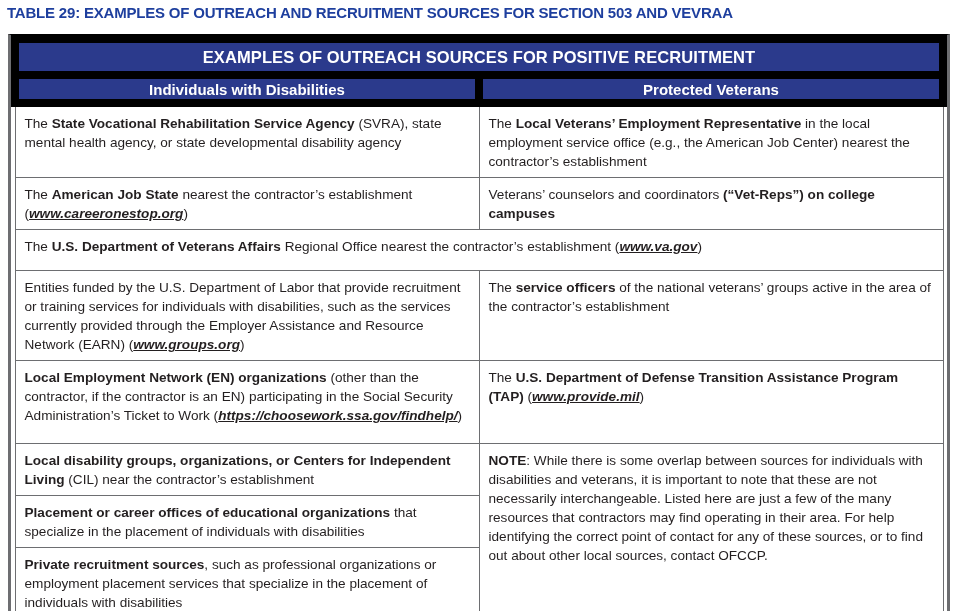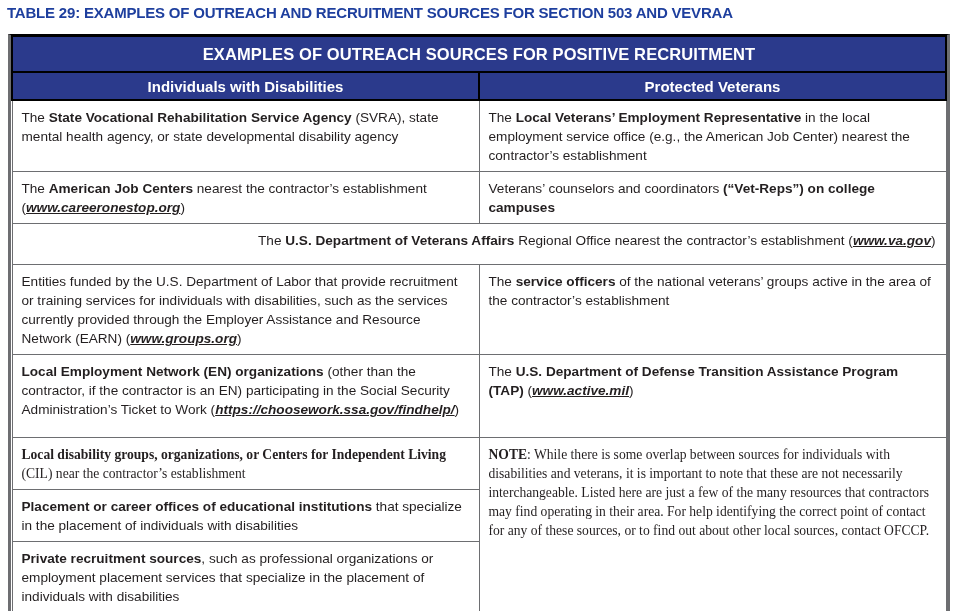--- a/index.html
+++ b/index.html
@@ -21,32 +21,32 @@
     border:3px solid var(--grayline);
     border-top:1px solid #000;
   }
   table.tbl{
     width:100%;border-collapse:collapse;table-layout:fixed;
     color:var(--ink);
   }
   .tbl col{width:50%;}
   .tbl th{
     background:var(--blue);color:#ffffff;text-align:center;
-    border:2px solid #000000;vertical-align:middle;
+    border:8px solid #000000;vertical-align:middle;
   }
   .tbl th.banner{height:36px;font-size:16.5px;letter-spacing:0.1px;}
   .tbl th.colhead{height:28px;font-size:15px;}
   .tbl td{
     border:1px solid var(--grayline);
     vertical-align:top;text-align:left;
     padding:7px 10px 6px 9px;
     font-size:13.6px;line-height:1.4;
   }
-  tr.r1 td{height:69px;} tr.r2 td{height:49px;} tr.r3 td{height:41px;text-align:right;}
-  tr.r4 td{height:86px;} tr.r5 td{height:83px;} tr.r6 td{height:45px;font-family:Liberation Serif, serif;}
+  tr.r1 td{height:69px;} tr.r2 td{height:49px;} tr.r3 td{height:41px;}
+  tr.r4 td{height:86px;} tr.r5 td{height:83px;} tr.r6 td{height:45px;}
   tr.r7 td{height:50px;} tr.r8 td{height:68px;}
   .b{font-weight:bold;}
   .u{text-decoration:underline;font-style:italic;}
 </style>
 </head>
 <body>
 
 <h1 class="page-title">TABLE 29: EXAMPLES OF OUTREACH AND RECRUITMENT SOURCES FOR SECTION 503 AND VEVRAA</h1>
 
 <div class="table-wrap">
@@ -63,39 +63,39 @@
         <th class="colhead">Individuals with Disabilities</th>
         <th class="colhead">Protected Veterans</th>
       </tr>
     </thead>
     <tbody>
       <tr class="r1">
         <td><span>The </span><span class="b">State Vocational Rehabilitation Service Agency</span><span> (SVRA), state mental health agency, or state developmental disability agency</span></td>
         <td><span>The </span><span class="b">Local Veterans’ Employment Representative</span><span> in the local employment service office (e.g., the American Job Center) nearest the contractor’s establishment</span></td>
       </tr>
       <tr class="r2">
-        <td><span>The </span><span class="b">American Job Centers</span><span> nearest the contractor’s establishment (</span><span class="b u">www.careeronestop.org</span><span>)</span></td>
+        <td><span>The </span><span class="b">American Job State</span><span> nearest the contractor’s establishment (</span><span class="b u">www.careeronestop.org</span><span>)</span></td>
         <td><span>Veterans’ counselors and coordinators </span><span class="b">(“Vet-Reps”) on college campuses</span></td>
       </tr>
       <tr class="r3">
         <td colspan="2"><span>The </span><span class="b">U.S. Department of Veterans Affairs</span><span> Regional Office nearest the contractor’s establishment (</span><span class="b u">www.va.gov</span><span>)</span></td>
       </tr>
       <tr class="r4">
         <td><span>Entities funded by the U.S. Department of Labor that provide recruitment or training services for individuals with disabilities, such as the services currently provided through the Employer Assistance and Resource Network (EARN) (</span><span class="b u">www.groups.org</span><span>)</span></td>
         <td><span>The </span><span class="b">service officers</span><span> of the national veterans’ groups active in the area of the contractor’s establishment</span></td>
       </tr>
       <tr class="r5">
         <td><span class="b">Local Employment Network (EN) organizations</span><span> (other than the contractor, if the contractor is an EN) participating in the Social Security Administration’s Ticket to Work (</span><span class="b u">https://choosework.ssa.gov/findhelp/</span><span>)</span></td>
-        <td><span>The </span><span class="b">U.S. Department of Defense Transition Assistance Program (TAP)</span><span> (</span><span class="b u">www.active.mil</span><span>)</span></td>
+        <td><span>The </span><span class="b">U.S. Department of Defense Transition Assistance Program (TAP)</span><span> (</span><span class="b u">www.provide.mil</span><span>)</span></td>
       </tr>
       <tr class="r6">
         <td><span class="b">Local disability groups, organizations, or Centers for Independent Living</span><span> (CIL) near the contractor’s establishment</span></td>
         <td rowspan="3"><span class="b">NOTE</span><span>: While there is some overlap between sources for individuals with disabilities and veterans, it is important to note that these are not necessarily interchangeable.  Listed here are just a few of the many resources that contractors may find operating in their area.  For help identifying the correct point of contact for any of these sources, or to find out about other local sources, contact OFCCP.</span></td>
       </tr>
       <tr class="r7">
-        <td><span class="b">Placement or career offices of educational institutions</span><span> that specialize in the placement of individuals with disabilities</span></td>
+        <td><span class="b">Placement or career offices of educational organizations</span><span> that specialize in the placement of individuals with disabilities</span></td>
       </tr>
       <tr class="r8">
         <td><span class="b">Private recruitment sources</span><span>, such as professional organizations or employment placement services that specialize in the placement of individuals with disabilities</span></td>
       </tr>
     </tbody>
   </table>
 </div>
 
 </body></html>

